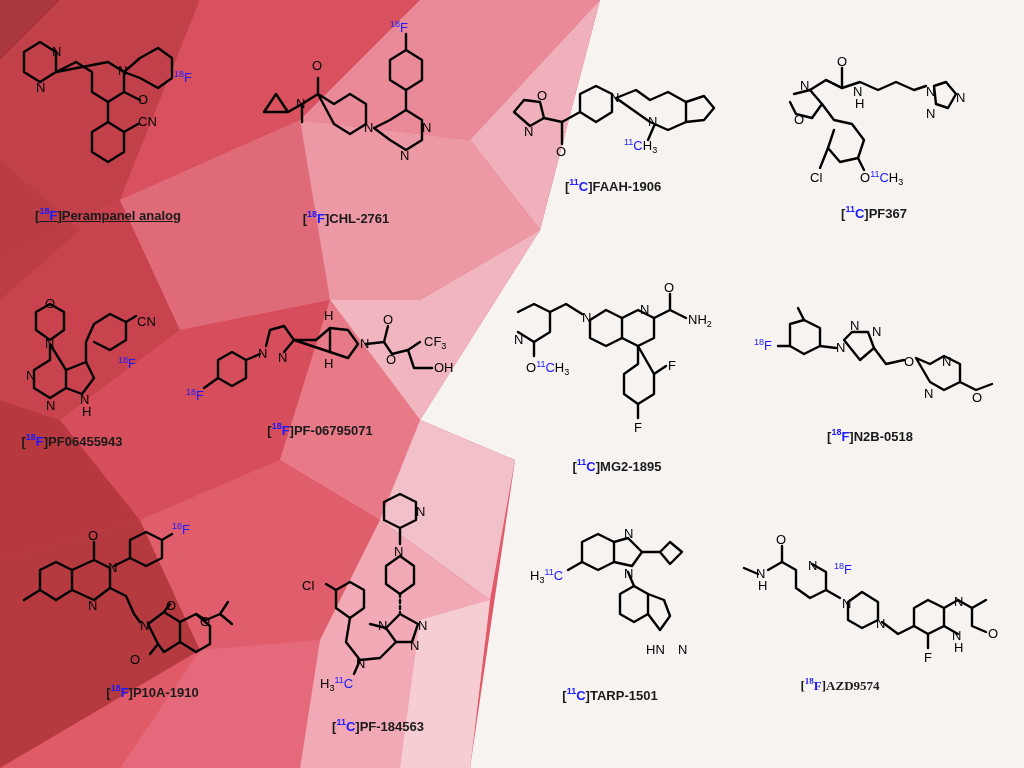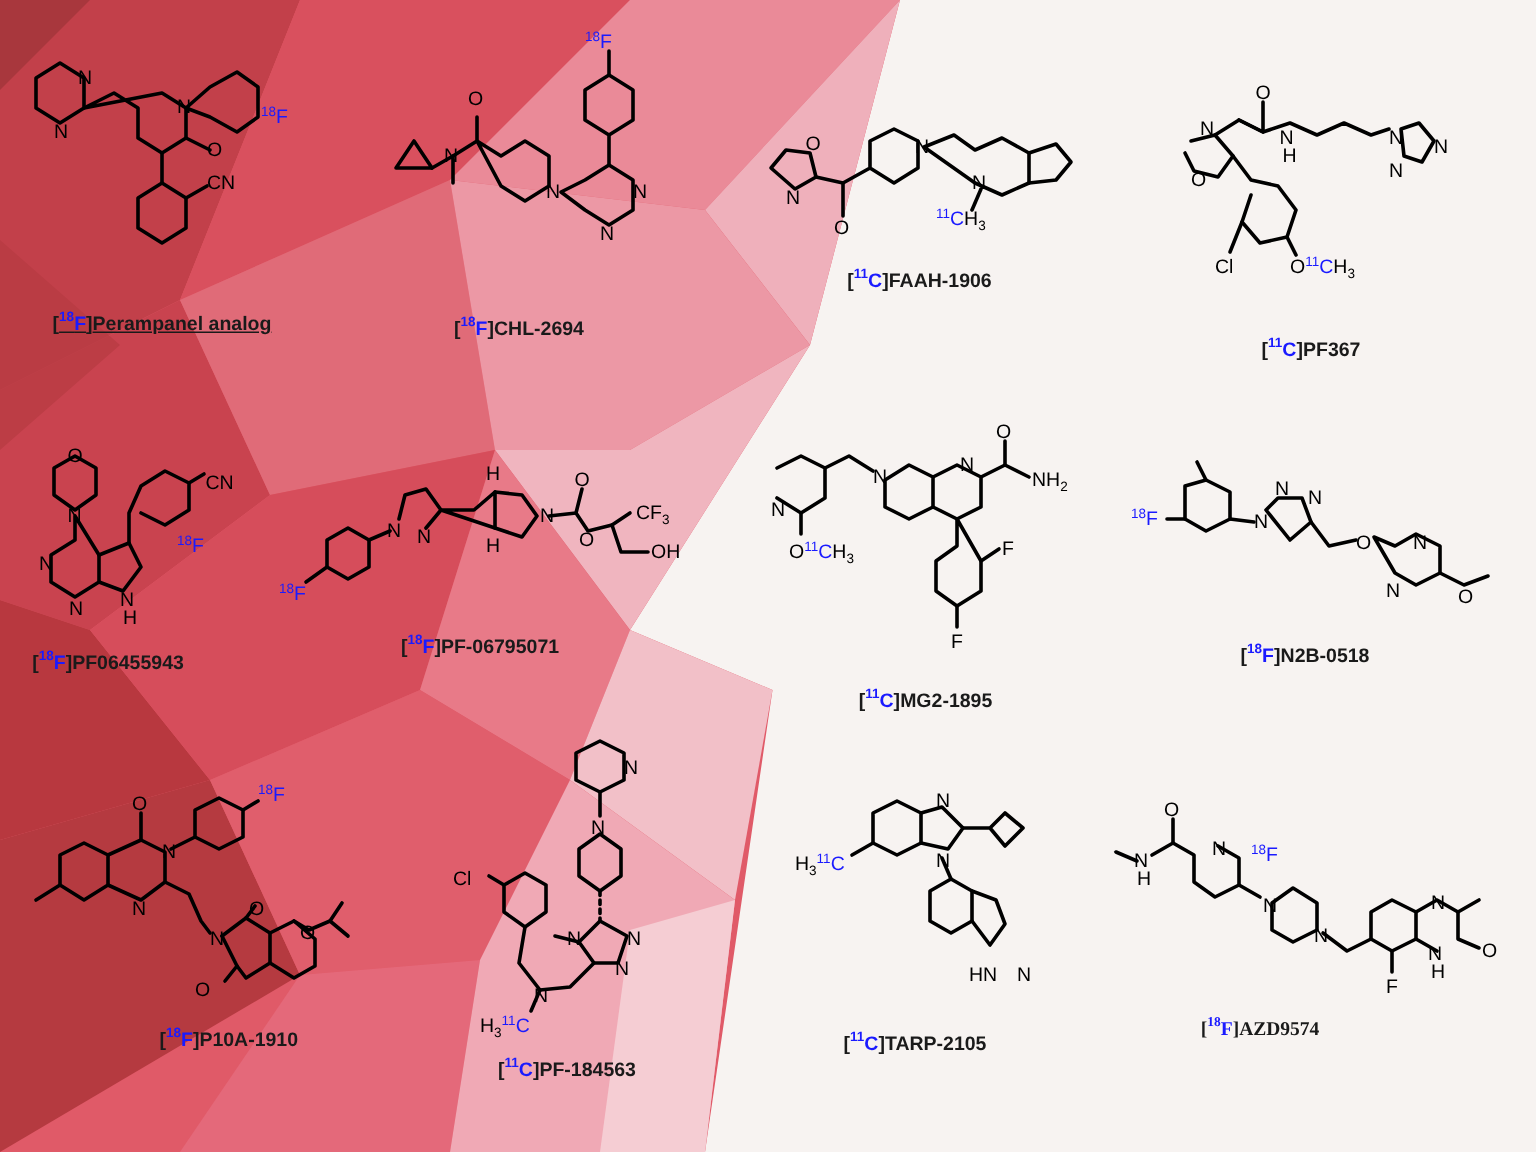--- a/index.html
+++ b/index.html
@@ -70,21 +70,21 @@
     <path class="bond" d="M124,128 L140,120 L156,110 L172,120 L172,140 L156,150 L140,140 Z"></path>
     <path class="bond" d="M156,110 L156,90 L140,80 L140,60 L156,50 L172,60 L172,80 L156,90"></path>
     <path class="bond" d="M156,50 L156,34"></path>
     <text class="atom" x="62" y="70">O</text>
     <text class="atom" x="46" y="108">N</text>
     <text class="atom" x="114" y="132">N</text>
     <text class="atom" x="172" y="132">N</text>
     <text class="atom" x="150" y="160">N</text>
     <text class="atom-blue" x="140" y="32"><tspan class="atom-sm" dy="-5">18</tspan><tspan dy="5">F</tspan></text>
   </svg>
-  <div class="label" style="left:96px;top:210px;">[<sup class="iso">18</sup><span class="iso">F</span>]<span>CHL-2694</span></div>
+  <div class="label" style="left:96px;top:210px;">[<sup class="iso">18</sup><span class="iso">F</span>]<span>CHL-2761</span></div>
 </div>
 
 <div class="compound" style="left:500px;top:60px;width:250px;height:140px;">
   <svg width="250" height="140">
     <path class="bond" d="M14,52 L24,40 L40,42 L44,58 L30,66 Z"></path>
     <path class="bond" d="M44,58 L62,62 L62,84"></path>
     <path class="bond" d="M62,62 L80,52 L80,34 L96,26 L112,34 L112,52 L96,62 L80,52"></path>
     <path class="bond" d="M116,38 L136,30 L150,40 L168,32 L186,42 L186,62 L168,70 L150,62 Z"></path>
     <path class="bond" d="M186,42 L204,36 L214,48 L204,60 L186,62"></path>
     <path class="bond" d="M154,66 L148,80"></path>
@@ -111,21 +111,21 @@
     <text class="atom" x="44" y="84">O</text>
     <text class="atom" x="87" y="26">O</text>
     <text class="atom" x="103" y="56">N</text>
     <text class="atom" x="105" y="68">H</text>
     <text class="atom" x="176" y="56">N</text>
     <text class="atom" x="206" y="62">N</text>
     <text class="atom" x="176" y="78">N</text>
     <text class="atom" x="60" y="142">Cl</text>
     <text class="atom" x="110" y="142">O<tspan class="atom-sm" fill="#1a1aff" dy="-5">11</tspan><tspan fill="#1a1aff" dy="5">C</tspan>H<tspan class="atom-sm" dy="3">3</tspan></text>
   </svg>
-  <div class="label" style="left:124px;top:184px;">[<sup class="iso">11</sup><span class="iso">C</span>]<span>PF367</span></div>
+  <div class="label" style="left:124px;top:165px;">[<sup class="iso">11</sup><span class="iso">C</span>]<span>PF367</span></div>
 </div>
 
 <div class="compound" style="left:0;top:290px;width:200px;height:170px;">
   <svg width="200" height="170">
     <path class="bond" d="M36,22 L50,14 L64,22 L64,40 L50,50 L36,40 Z"></path>
     <path class="bond" d="M50,54 L50,70 L34,80 L34,98 L50,108 L66,98 L66,80 Z"></path>
     <path class="bond" d="M66,80 L86,72 L94,88 L82,104 L66,98"></path>
     <path class="bond" d="M86,72 L86,52 L94,34 L110,24 L126,32 L126,50 L110,60 L94,52"></path>
     <path class="bond" d="M126,32 L136,26"></path>
     <text class="atom" x="45" y="18">O</text>
@@ -252,39 +252,39 @@
     <path class="bond" d="M80,170 L74,184"></path>
     <text class="atom" x="136" y="26">N</text>
     <text class="atom" x="114" y="66">N</text>
     <text class="atom" x="22" y="100">Cl</text>
     <text class="atom" x="98" y="140">N</text>
     <text class="atom" x="138" y="140">N</text>
     <text class="atom" x="130" y="160">N</text>
     <text class="atom" x="76" y="178">N</text>
     <text class="atom" x="40" y="198">H<tspan class="atom-sm" dy="3">3</tspan><tspan class="atom-sm" fill="#1a1aff" dy="-8">11</tspan><tspan fill="#1a1aff" dy="5">C</tspan></text>
   </svg>
-  <div class="label" style="left:98px;top:214px;">[<sup class="iso">11</sup><span class="iso">C</span>]<span>PF-184563</span></div>
+  <div class="label" style="left:98px;top:228px;">[<sup class="iso">11</sup><span class="iso">C</span>]<span>PF-184563</span></div>
 </div>
 
 <div class="compound" style="left:510px;top:510px;width:220px;height:200px;">
   <svg width="220" height="200">
     <path class="bond" d="M72,32 L88,24 L104,32 L104,52 L88,60 L72,52 Z"></path>
     <path class="bond" d="M104,32 L118,28 L132,42 L122,56 L104,52"></path>
     <path class="bond" d="M132,42 L150,42 L160,32 L172,42 L160,54 L150,42"></path>
     <path class="bond" d="M72,52 L58,60"></path>
     <path class="bond" d="M118,62 L124,76"></path>
     <path class="bond" d="M124,76 L138,84 L138,104 L124,112 L110,104 L110,84 Z"></path>
     <path class="bond" d="M138,84 L154,90 L160,106 L150,120 L138,104"></path>
     <text class="atom" x="114" y="28">N</text>
     <text class="atom" x="114" y="68">N</text>
     <text class="atom" x="136" y="144">HN</text>
     <text class="atom" x="168" y="144">N</text>
     <text class="atom" x="20" y="70">H<tspan class="atom-sm" dy="3">3</tspan><tspan class="atom-sm" fill="#1a1aff" dy="-8">11</tspan><tspan fill="#1a1aff" dy="5">C</tspan></text>
   </svg>
-  <div class="label" style="left:100px;top:177px;">[<sup class="iso">11</sup><span class="iso">C</span>]<span>TARP-2105</span></div>
+  <div class="label" style="left:100px;top:177px;">[<sup class="iso">11</sup><span class="iso">C</span>]<span>TARP-1501</span></div>
 </div>
 
 <div class="compound" style="left:730px;top:510px;width:294px;height:200px;">
   <svg width="294" height="200">
     <path class="bond" d="M14,58 L28,64"></path>
     <path class="bond" d="M38,60 L52,52 L52,36"></path>
     <path class="bond" d="M52,52 L66,60 L66,78 L80,88 L96,80 L96,62 L82,54"></path>
     <path class="bond" d="M96,80 L110,88"></path>
     <path class="bond" d="M118,92 L132,82 L148,92 L148,110 L132,118 L118,110 Z"></path>
     <path class="bond" d="M152,112 L168,124 L184,116"></path>

